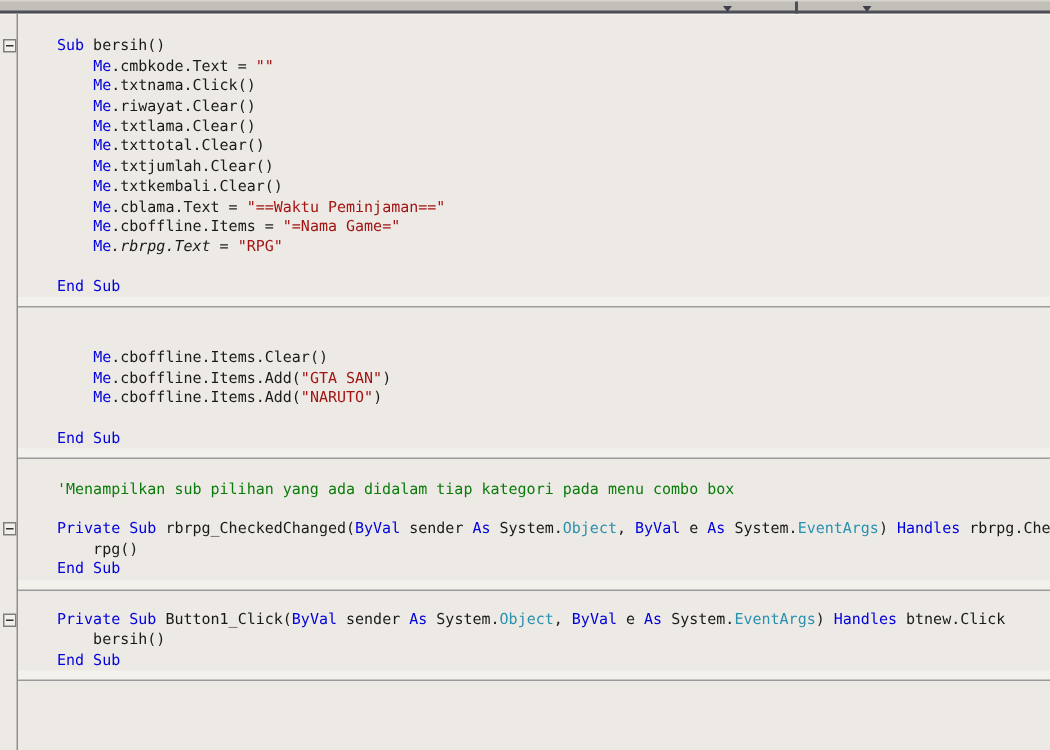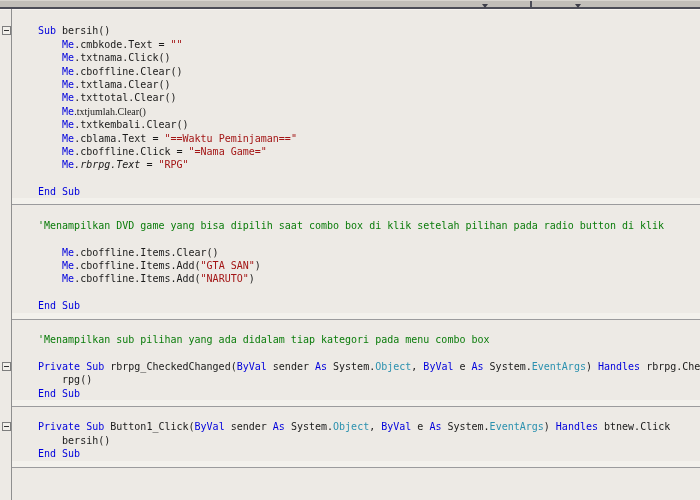--- a/index.html
+++ b/index.html
@@ -58,33 +58,32 @@
     <div class="nav-arrow a2"></div>
   </div>
 
   <div class="editor">
     <div class="margin-line"></div>
     <div id="code">
         <div class="line"><span class="gut"></span><span class="txt"></span></div>
         <div class="line"><span class="gut"><span class="fold"></span></span><span class="txt"><span style="color: rgb(0, 0, 220);">Sub</span><span style="color: rgb(26, 26, 26);"> bersih()</span></span></div>
         <div class="line"><span class="gut"></span><span class="txt"><span style="color: rgb(26, 26, 26);">    </span><span style="color: rgb(0, 0, 220);">Me</span><span style="color: rgb(26, 26, 26);">.cmbkode.Text = </span><span style="color: rgb(163, 21, 21);">""</span></span></div>
         <div class="line"><span class="gut"></span><span class="txt"><span style="color: rgb(26, 26, 26);">    </span><span style="color: rgb(0, 0, 220);">Me</span><span style="color: rgb(26, 26, 26);">.txtnama.Click()</span></span></div>
-        <div class="line"><span class="gut"></span><span class="txt"><span style="color: rgb(26, 26, 26);">    </span><span style="color: rgb(0, 0, 220);">Me</span><span style="color: rgb(26, 26, 26);">.cboffline.Clear()</span></span></div>
+        <div class="line"><span class="gut"></span><span class="txt"><span style="color: rgb(26, 26, 26);">    </span><span style="color: rgb(0, 0, 220);">Me</span><span style="color: rgb(26, 26, 26);">.riwayat.Clear()</span></span></div>
         <div class="line"><span class="gut"></span><span class="txt"><span style="color: rgb(26, 26, 26);">    </span><span style="color: rgb(0, 0, 220);">Me</span><span style="color: rgb(26, 26, 26);">.txtlama.Clear()</span></span></div>
         <div class="line"><span class="gut"></span><span class="txt"><span style="color: rgb(26, 26, 26);">    </span><span style="color: rgb(0, 0, 220);">Me</span><span style="color: rgb(26, 26, 26);">.txttotal.Clear()</span></span></div>
-        <div class="line"><span class="gut"></span><span class="txt"><span style="color: rgb(26, 26, 26);">    </span><span style="color: rgb(0, 0, 220);">Me</span><span style="color: rgb(26, 26, 26); font-family: Liberation Serif, serif;">.txtjumlah.Clear()</span></span></div>
+        <div class="line"><span class="gut"></span><span class="txt"><span style="color: rgb(26, 26, 26);">    </span><span style="color: rgb(0, 0, 220);">Me</span><span style="color: rgb(26, 26, 26);">.txtjumlah.Clear()</span></span></div>
         <div class="line"><span class="gut"></span><span class="txt"><span style="color: rgb(26, 26, 26);">    </span><span style="color: rgb(0, 0, 220);">Me</span><span style="color: rgb(26, 26, 26); text-align: right;">.txtkembali.Clear()</span></span></div>
         <div class="line"><span class="gut"></span><span class="txt"><span style="color: rgb(26, 26, 26);">    </span><span style="color: rgb(0, 0, 220);">Me</span><span style="color: rgb(26, 26, 26);">.cblama.Text = </span><span style="color: rgb(163, 21, 21);">"==Waktu Peminjaman=="</span></span></div>
-        <div class="line"><span class="gut"></span><span class="txt"><span style="color: rgb(26, 26, 26);">    </span><span style="color: rgb(0, 0, 220);">Me</span><span style="color: rgb(26, 26, 26);">.cboffline.Click = </span><span style="color: rgb(163, 21, 21);">"=Nama Game="</span></span></div>
+        <div class="line"><span class="gut"></span><span class="txt"><span style="color: rgb(26, 26, 26);">    </span><span style="color: rgb(0, 0, 220);">Me</span><span style="color: rgb(26, 26, 26);">.cboffline.Items = </span><span style="color: rgb(163, 21, 21);">"=Nama Game="</span></span></div>
         <div class="line"><span class="gut"></span><span class="txt"><span style="color: rgb(26, 26, 26);">    </span><span style="color: rgb(0, 0, 220);">Me</span><span style="color: rgb(26, 26, 26); font-style: italic;">.rbrpg.Text = </span><span style="color: rgb(163, 21, 21);">"RPG"</span></span></div>
         <div class="line"><span class="gut"></span><span class="txt"></span></div>
         <div class="line"><span class="gut"></span><span class="txt"><span style="color: rgb(0, 0, 220);">End Sub</span></span></div>
         <div class="sep"></div>
         <div class="line"><span class="gut"></span><span class="txt"></span></div>
-        <div class="line"><span class="gut"></span><span class="txt"><span style="color: rgb(11, 124, 11);">'Menampilkan DVD game yang bisa dipilih saat combo box di klik setelah pilihan pada radio button di klik</span></span></div>
         <div class="line"><span class="gut"></span><span class="txt"></span></div>
         <div class="line"><span class="gut"></span><span class="txt"><span style="color: rgb(26, 26, 26);">    </span><span style="color: rgb(0, 0, 220);">Me</span><span style="color: rgb(26, 26, 26);">.cboffline.Items.Clear()</span></span></div>
         <div class="line"><span class="gut"></span><span class="txt"><span style="color: rgb(26, 26, 26);">    </span><span style="color: rgb(0, 0, 220);">Me</span><span style="color: rgb(26, 26, 26);">.cboffline.Items.Add(</span><span style="color: rgb(163, 21, 21);">"GTA SAN"</span><span style="color: rgb(26, 26, 26);">)</span></span></div>
         <div class="line"><span class="gut"></span><span class="txt"><span style="color: rgb(26, 26, 26);">    </span><span style="color: rgb(0, 0, 220);">Me</span><span style="color: rgb(26, 26, 26);">.cboffline.Items.Add(</span><span style="color: rgb(163, 21, 21);">"NARUTO"</span><span style="color: rgb(26, 26, 26);">)</span></span></div>
         <div class="line"><span class="gut"></span><span class="txt"></span></div>
         <div class="line"><span class="gut"></span><span class="txt"><span style="color: rgb(0, 0, 220);">End Sub</span></span></div>
         <div class="sep"></div>
         <div class="line"><span class="gut"></span><span class="txt"></span></div>
         <div class="line"><span class="gut"></span><span class="txt"><span style="color: rgb(11, 124, 11);">'Menampilkan sub pilihan yang ada didalam tiap kategori pada menu combo box</span></span></div>
         <div class="line"><span class="gut"></span><span class="txt"></span></div>

